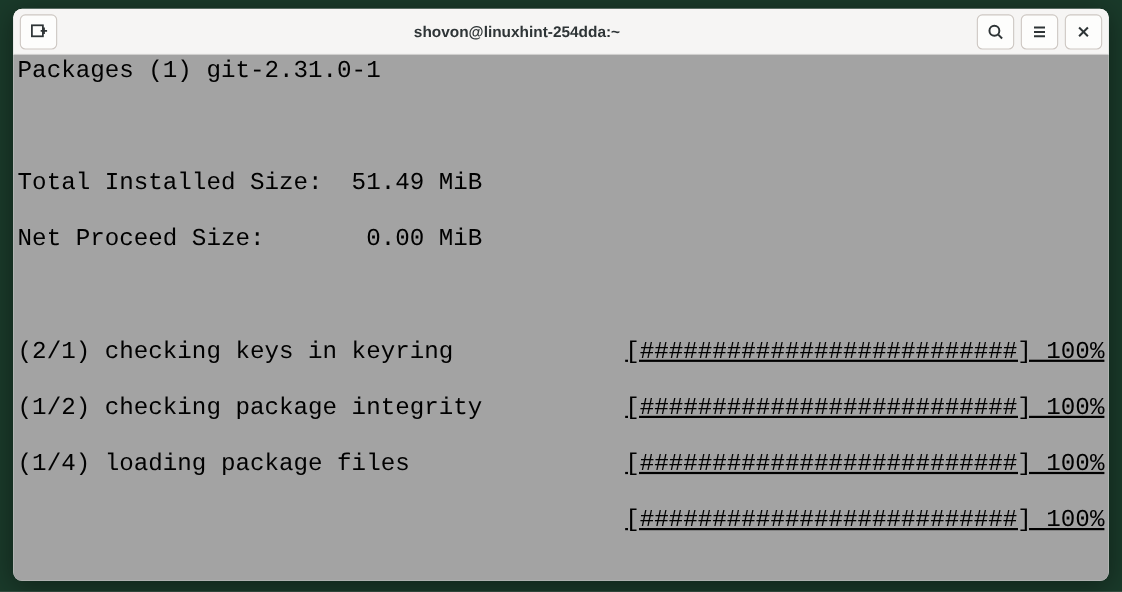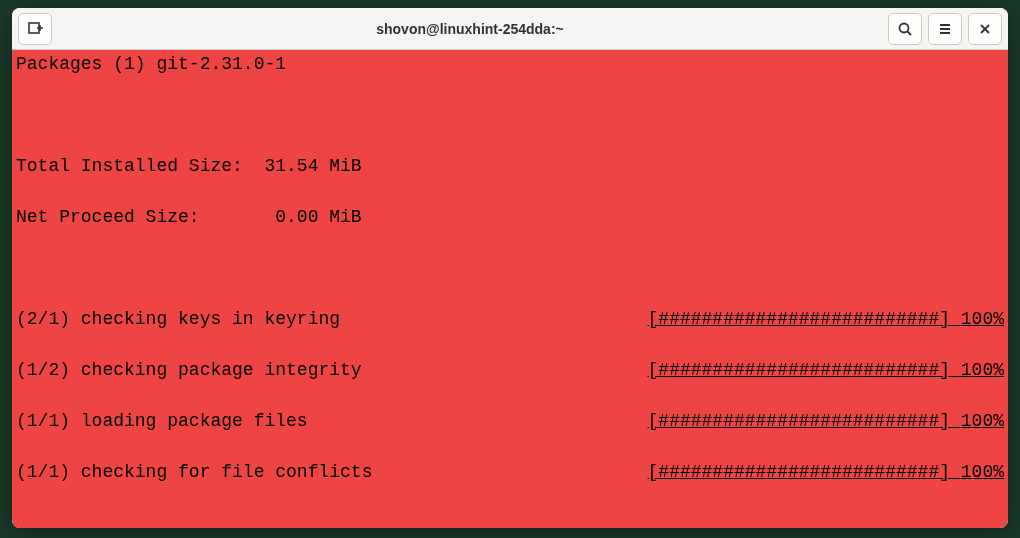--- a/index.html
+++ b/index.html
@@ -48,24 +48,24 @@
     .tb-title {
       flex: 1;
       text-align: center;
       font-size: 14px;
       font-weight: 600;
       color: #2e3436;
     }
     .tb-right { display: flex; gap: 6px; }
     .terminal {
       flex: 1;
-      background: #ef4444;
+      background: #a3a3a3;
       color: #000;
       font-family: "Menlo","Consolas","Liberation Mono",monospace;
-      font-size: 18px;
+      font-size: 22px;
       line-height: 25.5px;
       padding: 2px 4px 4px 4px;
       white-space: pre;
       overflow: hidden;
     }
     .progress-line { display: flex; }
     .progress-label { flex: 0 0 auto; }
     .progress-fill { flex: 1; }
     .progress-bar { flex: 0 0 auto; text-decoration: underline; }
     svg { display: block; }
@@ -101,27 +101,27 @@
         <svg width="16" height="16" viewBox="0 0 16 16">
             <line x1="4" y1="4" x2="12" y2="12" stroke="#2e3436" stroke-width="1.8"></line>
             <line x1="12" y1="4" x2="4" y2="12" stroke="#2e3436" stroke-width="1.8"></line>
           </svg>
       </div>
     </div>
   </div>
 
   <div class="terminal"><div>Packages (1) git-2.31.0-1</div>
 <div> </div>
-<div>Total Installed Size:  31.54 MiB</div>
+<div>Total Installed Size:  51.49 MiB</div>
 <div>Net Proceed Size:       0.00 MiB</div>
 <div> </div>
 <div class="progress-line"><span class="progress-label">(2/1) checking keys in keyring</span><span class="progress-fill"> </span><span class="progress-bar">[##########################] 100%</span></div>
 <div class="progress-line"><span class="progress-label">(1/2) checking package integrity</span><span class="progress-fill"> </span><span class="progress-bar">[##########################] 100%</span></div>
-<div class="progress-line"><span class="progress-label">(1/1) loading package files</span><span class="progress-fill"> </span><span class="progress-bar">[##########################] 100%</span></div>
-<div class="progress-line"><span class="progress-label">(1/1) checking for file conflicts</span><span class="progress-fill"> </span><span class="progress-bar">[##########################] 100%</span></div>
+<div class="progress-line"><span class="progress-label">(1/4) loading package files</span><span class="progress-fill"> </span><span class="progress-bar">[##########################] 100%</span></div>
+<div class="progress-line"><span class="progress-fill"> </span><span class="progress-bar">[##########################] 100%</span></div>
 
 
 
 
 
 
 
 </div>
 </div>
 

